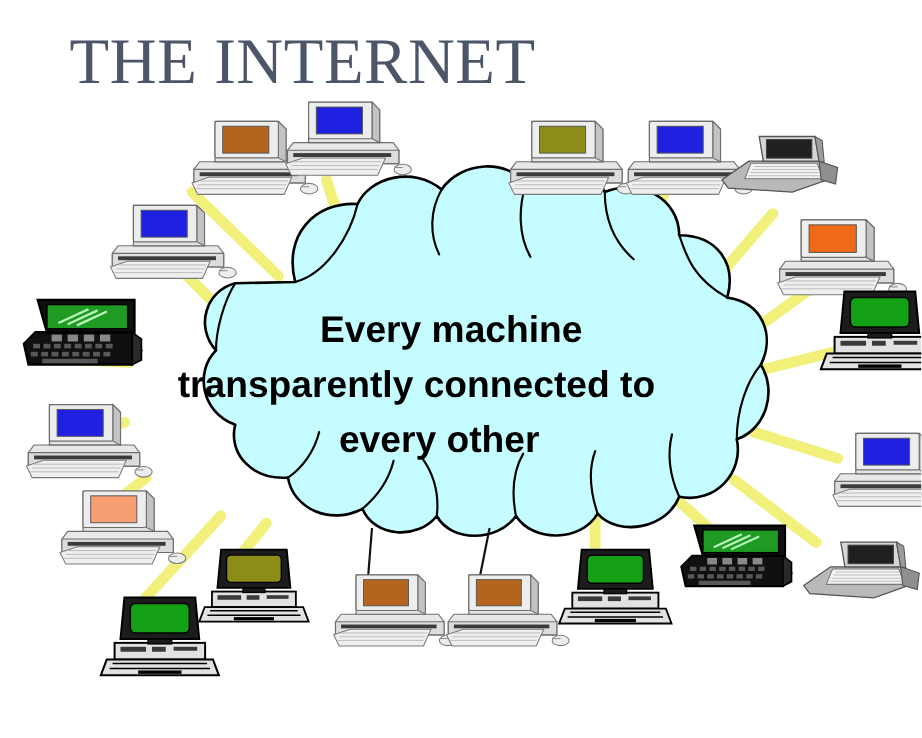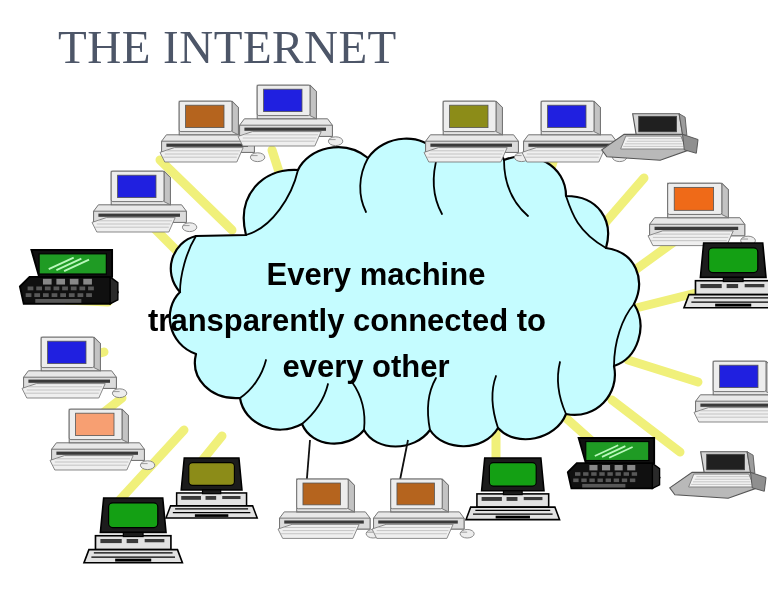--- a/index.html
+++ b/index.html
@@ -15,21 +15,21 @@
     width: 768px;
     height: 615px;
     background: #ffffff;
     overflow: hidden;
   }
   #slide-title {
     position: absolute;
     left: 58px;
     top: 22px;
     font-family: "Liberation Serif", serif;
-    font-size: 47px;
+    font-size: 54px;
     letter-spacing: 0.5px;
     color: #4d5668;
     white-space: nowrap;
     line-height: 1.1;
   }
   #stage {
     position: absolute;
     left: 0;
     top: 0;
     width: 768px;

